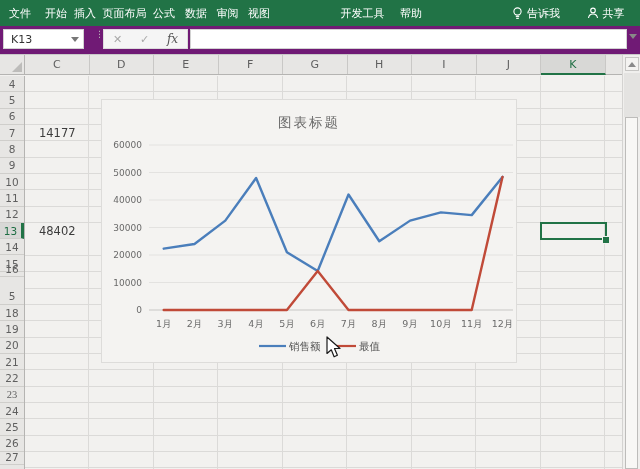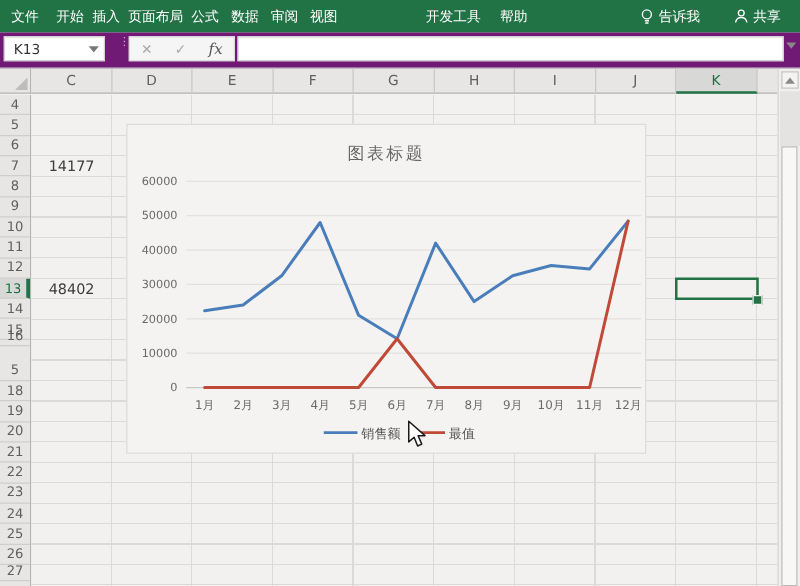--- a/index.html
+++ b/index.html
@@ -157,21 +157,21 @@
       <div class="rowhead sel" style="top: 147.15px; height: 16.35px;">13</div>
       <div class="rowhead" style="top: 163.5px; height: 15px;">14</div>
       <div class="rowhead" style="top: 179.85px; height: 16.35px;">15</div>
       <div class="rowhead" style="top: 185px; height: 16.35px;">16</div>
       <div class="rowhead" style="top: 212.55px; height: 16.35px;">5</div>
       <div class="rowhead" style="top: 228.9px; height: 16.35px;">18</div>
       <div class="rowhead" style="top: 245.25px; height: 16.35px;">19</div>
       <div class="rowhead" style="top: 261.6px; height: 16.35px;">20</div>
       <div class="rowhead" style="top: 277.95px; height: 16.35px;">21</div>
       <div class="rowhead" style="top: 294.3px; height: 16.35px;">22</div>
-      <div class="rowhead" style="top: 310.65px; height: 16.35px;">23</div>
+      <div class="rowhead" style="top: 310.65px; height: 16.35px; font-family: Liberation Serif, serif;">23</div>
       <div class="rowhead" style="top: 327px; height: 16.35px;">24</div>
       <div class="rowhead" style="top: 343.35px; height: 16.35px;">25</div>
       <div class="rowhead" style="top: 359.7px; height: 16.35px;">26</div>
       <div class="rowhead" style="top: 373px; height: 16.35px;">27</div>
     </div>
 
   <div class="gridbg" id="gridbg"></div>
 
   <div class="chartbox">
     <svg id="chart-svg" width="414" height="262" viewBox="0 0 414 262">

